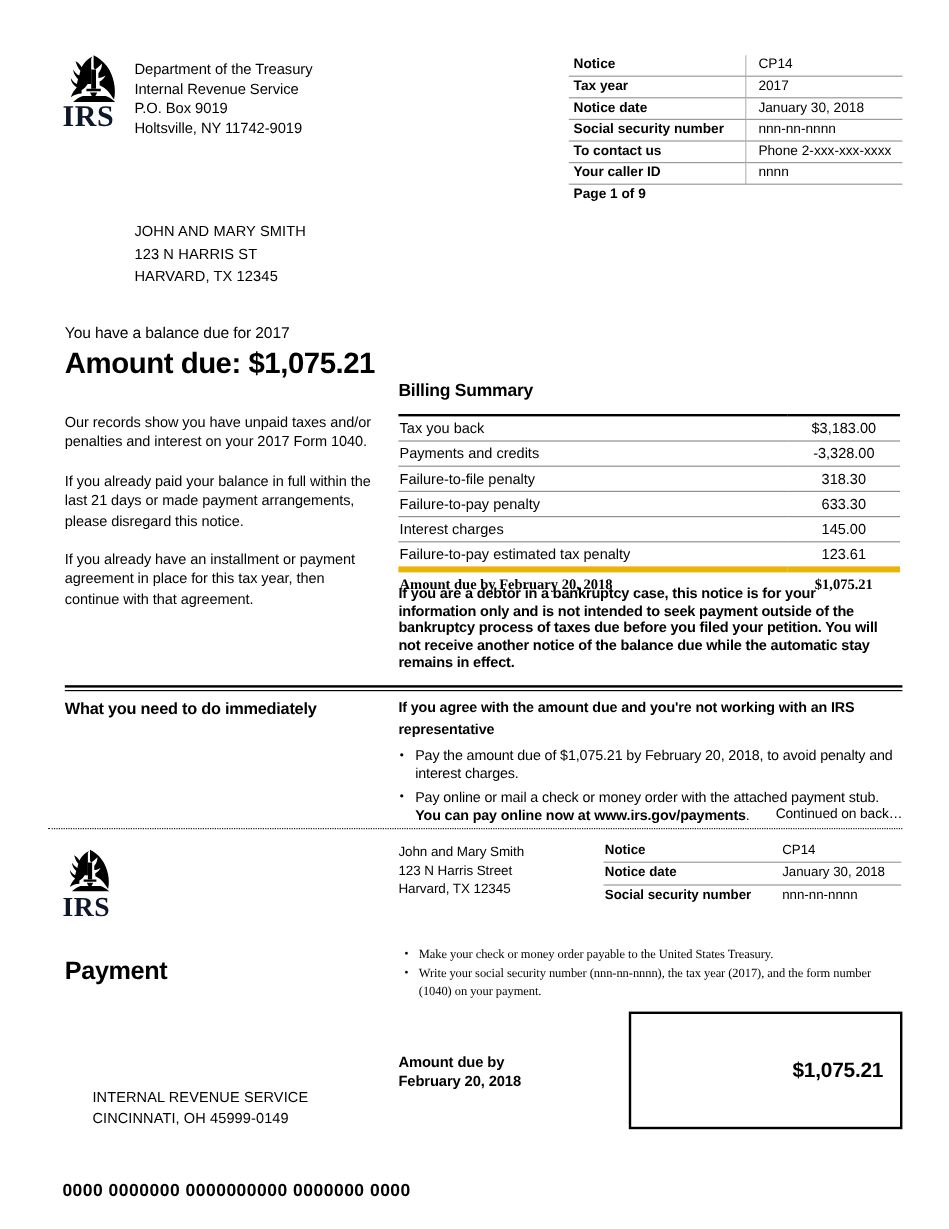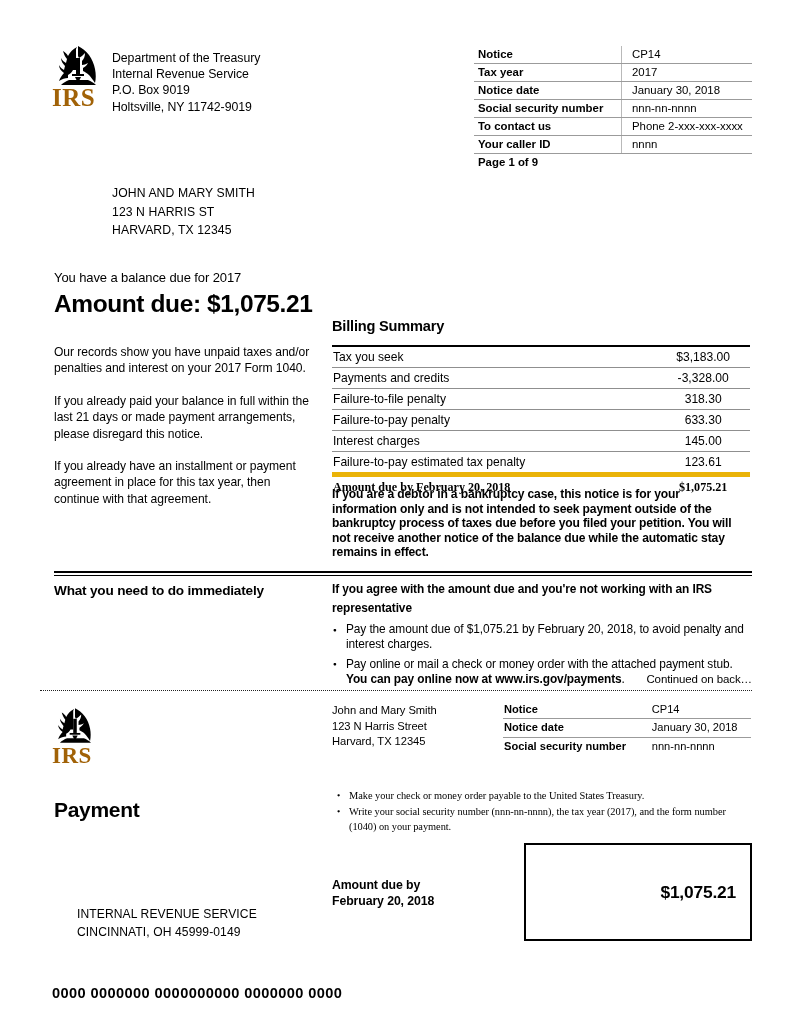--- a/index.html
+++ b/index.html
@@ -29,21 +29,21 @@
     display: block;
     width: 52px;
     height: 42px;
   }
   .irs-logo .irs-word {
     display: block;
     font-family: "Liberation Serif", serif;
     font-weight: 700;
     letter-spacing: 0.5px;
     line-height: 1;
-    color: #a16207;
+    color: #0f172a;
   }
 
   
   .treasury-block {
     position: absolute;
     left: 112px;
     top: 50px;
     font-size: 12.3px;
     line-height: 16.2px;
     letter-spacing: -0.05px;
@@ -405,21 +405,21 @@
     <p>Our records show you have unpaid taxes and/or penalties and interest on your 2017 Form 1040.</p>
     <p>If you already paid your balance in full within the last 21 days or made payment arrangements, please disregard this notice.</p>
     <p>If you already have an installment or payment agreement in place for this tax year, then continue with that agreement.</p>
   </div>
 
   <div class="billing-wrap">
     <div class="billing-title">Billing Summary</div>
     <table class="billing-table">
       <tbody>
         <tr>
-          <td>Tax you seek</td>
+          <td>Tax you back</td>
           <td class="amt">$3,183.00</td>
         </tr>
         <tr>
           <td>Payments and credits</td>
           <td class="amt">-3,328.00</td>
         </tr>
         <tr>
           <td>Failure-to-file penalty</td>
           <td class="amt">318.30</td>
         </tr>

